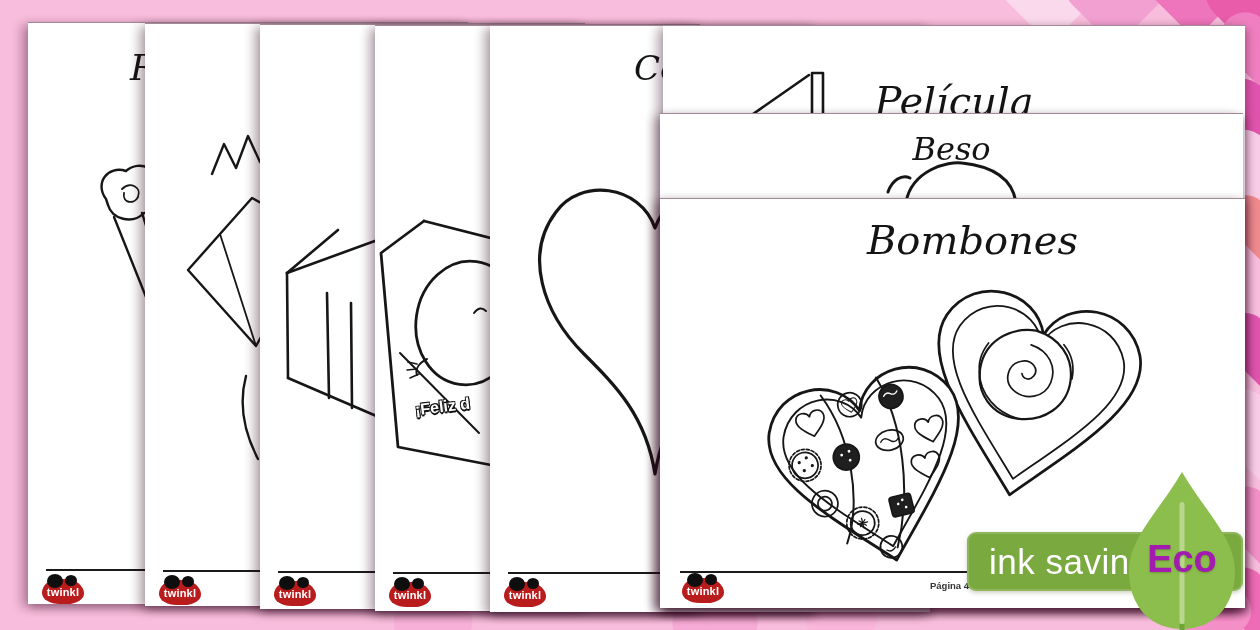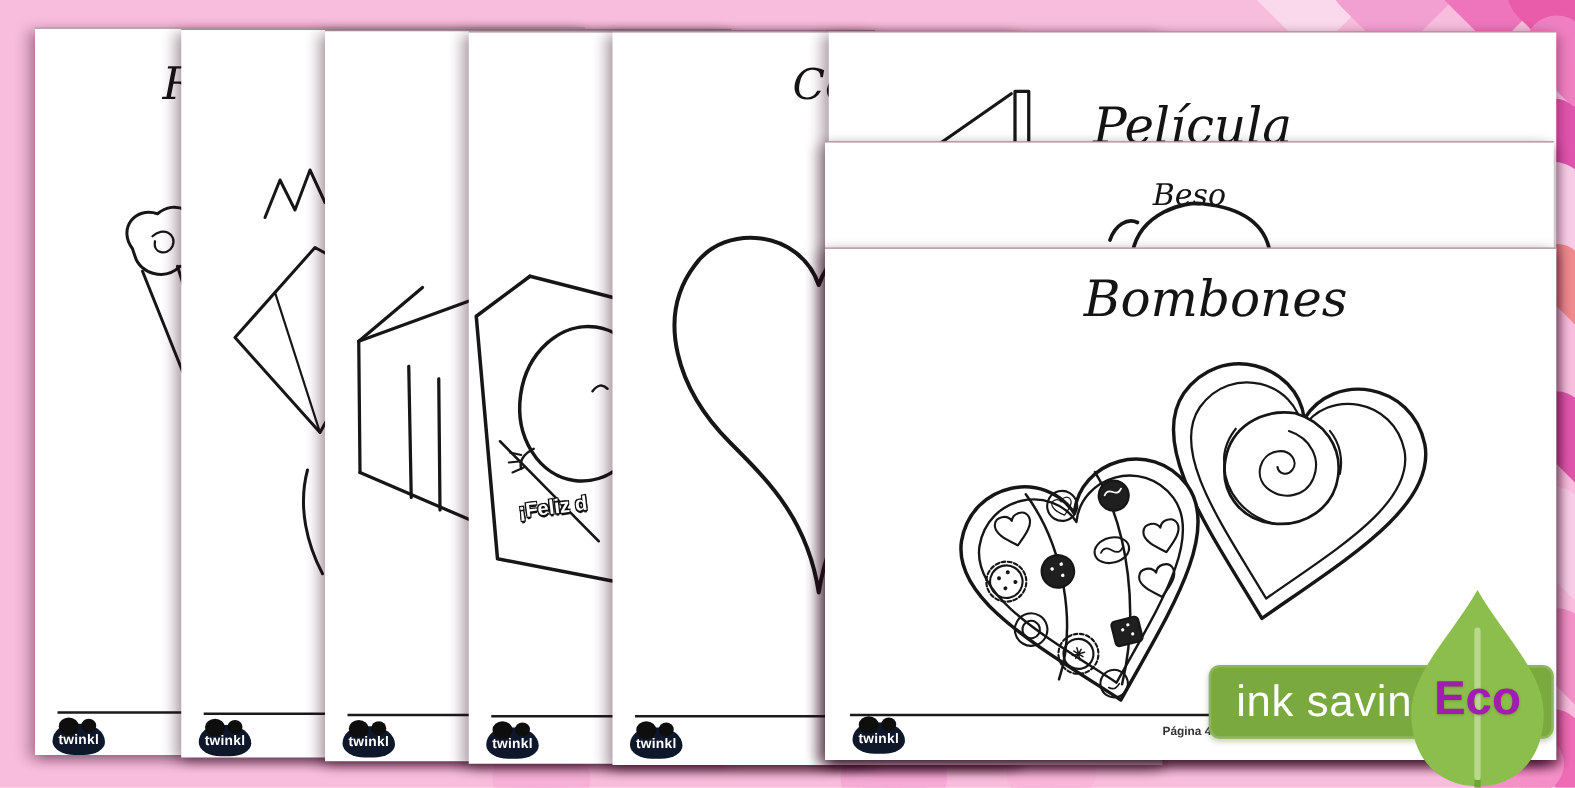--- a/index.html
+++ b/index.html
@@ -12,21 +12,21 @@
   .page{position:absolute;background:#ffffff;
         box-shadow:-6px 3px 10px rgba(45,5,28,.33), 3px 4px 8px rgba(45,5,28,.28);
         border-top:1px solid rgba(75,18,45,.5);}
   .title{position:absolute;font-family:"DejaVu Serif",serif;font-style:italic;
          color:#141414;white-space:nowrap;}
   .title-center{left:0;width:100%;text-align:center;}
   .illu{position:absolute;}
   .illu svg{display:block;overflow:visible;}
   .line-art{stroke:#161616;fill:none;stroke-linecap:round;stroke-linejoin:round;}
   .foot-line{position:absolute;height:2px;background:#1a1a1a;}
-  .twinkl{position:absolute;width:42px;height:25px;background:#0f172a;
+  .twinkl{position:absolute;width:42px;height:25px;background:#b91c1c;
           border-radius:48% 56% 50% 52%/68% 72% 52% 55%;color:#fff;font-size:11px;
           font-weight:bold;display:flex;align-items:center;justify-content:center;
           letter-spacing:.2px;}
   .twinkl::before{content:"";position:absolute;width:16px;height:14px;border-radius:50%;
           background:#0e0e0e;top:-5px;left:5px;}
   .twinkl::after{content:"";position:absolute;width:12px;height:11px;border-radius:50%;
           background:#0e0e0e;top:-4px;right:7px;}
   .twinkl span{position:relative;z-index:1;}
   .page-num{position:absolute;font-size:9.5px;font-weight:bold;color:#333;white-space:nowrap;}
   .card-text{position:absolute;font-size:16px;font-weight:bold;color:#fff;white-space:nowrap;
@@ -158,21 +158,21 @@
       <svg width="582" height="100" viewBox="0 0 582 100">
         <g class="line-art" stroke-width="2.6">
           <path d="M80,95 L146,49"></path>
           <rect x="149" y="47" width="11" height="48"></rect>
         </g>
       </svg>
     </div>
   </div>
 
   <div class="page" style="left:660px;top:113px;width:583px;height:494px;z-index:7;">
-    <div class="title title-center" style="top:28px;font-size:24px;text-align:center;">Beso</div>
+    <div class="title title-center" style="top:16px;font-size:32px;text-align:center;">Beso</div>
     <div class="illu" style="left:0px;top:0px;">
       <svg width="583" height="90" viewBox="0 0 583 90">
         <g class="line-art" stroke-width="3">
           <path d="M228,78 C232,66 242,60 250,64"></path>
           <path d="M246,88 C252,56 288,47 302,49 C340,53 353,70 356,88"></path>
         </g>
       </svg>
     </div>
   </div>
 

